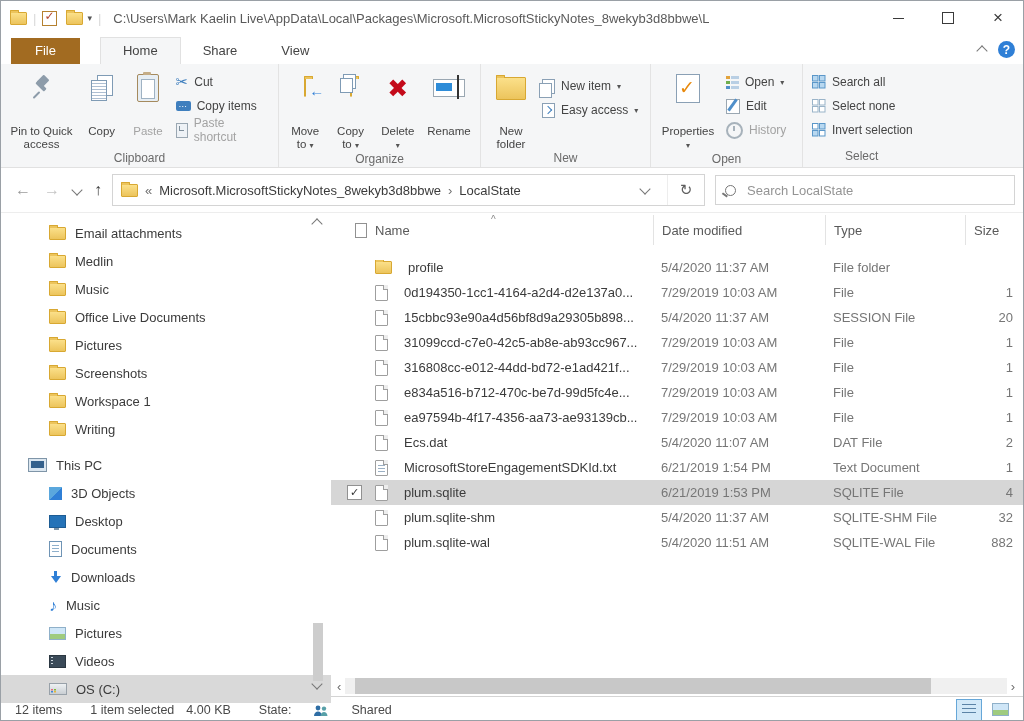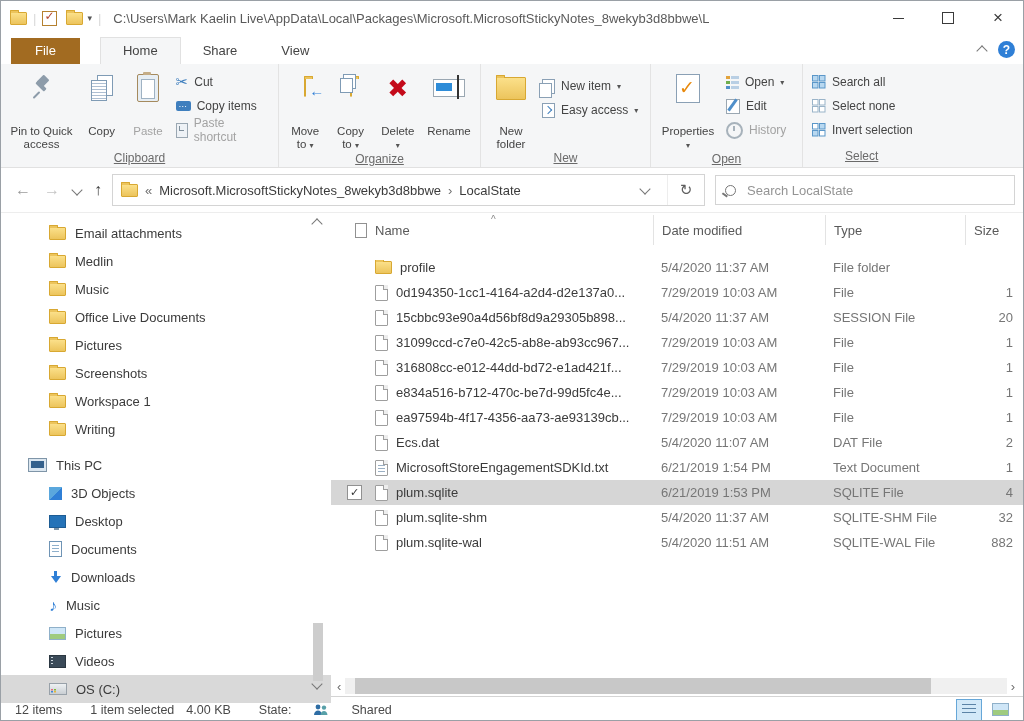--- a/index.html
+++ b/index.html
@@ -24,21 +24,21 @@
   .tab-tools{position:absolute;right:8px;top:6px;display:flex;align-items:center;gap:12px;}
   .chev{display:inline-block;width:7px;height:7px;border-right:1.5px solid #777;border-bottom:1.5px solid #777;}
   .chev-up{transform:rotate(-135deg);margin-top:3px;}
   .chev-down{transform:rotate(45deg);margin-bottom:2px;}
   .helpq{width:17px;height:17px;border-radius:50%;background:#2f7fd6;color:#fff;font-size:12px;font-weight:bold;display:flex;align-items:center;justify-content:center;}
   
   .ribbon{height:104px;background:#f5f6f7;border-bottom:1px solid #e1e1e1;display:flex;box-sizing:border-box;}
   .rgroup{display:flex;flex-direction:column;border-right:1px solid #e3e3e3;box-sizing:border-box;}
   .rgroup:last-child{border-right:none;}
   .ritems{flex:1;display:flex;align-items:flex-start;padding:4px 4px 0 4px;}
-  .rlabel{height:18px;text-align:center;font-size:12px;color:#6a6a6a;text-decoration:underline;}
+  .rlabel{height:18px;text-align:center;font-size:12px;color:#6a6a6a;}
   .bigbtn{display:flex;flex-direction:column;align-items:center;padding-top:3px;cursor:default;}
   .bigico{height:34px;display:flex;align-items:center;justify-content:center;}
   .blbl{font-size:11.5px;line-height:13px;color:#444;text-align:center;margin-top:20px;}
   .smcol{display:flex;flex-direction:column;margin-top:2px;}
   .smbtn{display:flex;align-items:center;gap:6px;height:24px;padding:0 5px;font-size:12px;color:#444;cursor:default;}
   .dis{color:#a3a3a3!important;}
   .dd{font-size:8px;color:#555;}
   
   .fold{background:linear-gradient(#fbe08a,#ecc45c);border:1px solid #d8a832;border-radius:1px;position:relative;flex:none;}
   .fold::before{content:"";position:absolute;top:-3px;left:-1px;width:7px;height:2px;background:#ecc45c;border:1px solid #d8a832;border-bottom:none;border-radius:1px 1px 0 0;}
@@ -123,36 +123,36 @@
   
   .filepane{flex:1;position:relative;padding-top:2px;box-sizing:border-box;}
   .fgrid{display:grid;grid-template-columns:36px 286px 172px 140px 48px;align-items:center;}
   .fhead{height:30px;font-size:13px;color:#595959;position:relative;}
   .fhead .hcell{height:100%;display:flex;align-items:center;padding-left:8px;box-sizing:border-box;}
   .fhead .bl{border-left:1px solid #e3e3e3;}
   .sortcaret{position:absolute;left:160px;top:-1px;font-size:10px;color:#888;}
   .checkbox{width:13px;height:13px;border:1px solid #919191;background:#fff;margin-left:16px;display:flex;align-items:center;justify-content:center;font-size:11px;color:#333;}
   .frows{margin-top:10px;}
   .frow{height:25px;font-size:13px;cursor:default;}
-  .frow .ncell{display:flex;align-items:center;gap:8px;padding-left:8px;color:#3b3b3b;overflow:hidden;white-space:nowrap;}
+  .frow .ncell{display:flex;align-items:center;gap:16px;padding-left:8px;color:#3b3b3b;overflow:hidden;white-space:nowrap;}
   .frow .dcell,.frow .tcell{color:#767676;padding-left:8px;overflow:hidden;white-space:nowrap;}
   .frow .scell{color:#767676;text-align:right;overflow:hidden;white-space:nowrap;}
   .frow.sel{background:#d6d6d6;}
   .ic-file{width:11px;height:14px;background:#fff;border:1px solid #9e9e9e;border-radius:1px;position:relative;flex:none;}
   .ic-file::before{content:"";position:absolute;top:-1px;right:-1px;width:4px;height:4px;background:#ededed;border-left:1px solid #9e9e9e;border-bottom:1px solid #9e9e9e;}
   .ic-txt::after{content:"";position:absolute;left:2px;right:2px;top:4px;height:7px;background:repeating-linear-gradient(#9bb0c4 0 1px,transparent 1px 3px);}
   .ic-ffolder{width:15px;height:11px;}
   .hscroll{position:absolute;left:6px;right:8px;bottom:2px;height:16px;display:flex;align-items:center;}
   .htrack{flex:1;height:16px;background:#f0f0f0;position:relative;margin:0 4px;}
   .hthumb{position:absolute;left:10px;top:0;height:16px;width:87%;background:#c8c8c8;}
   .harrow{color:#6f6f6f;font-size:13px;}
   
   .statusbar{height:26px;border-top:1px solid #d4d4d4;display:flex;align-items:center;font-size:12.5px;color:#494949;padding-left:14px;box-sizing:border-box;background:#fff;}
   .stitem{margin-right:28px;}
-  .stategrp{display:flex;align-items:center;gap:22px;}
+  .stategrp{display:flex;align-items:flex-end;gap:22px;}
   .viewtoggles{margin-left:auto;display:flex;align-items:center;gap:5px;padding-right:10px;}
   .vbtn{width:24px;height:20px;display:flex;align-items:center;justify-content:center;border:1px solid transparent;}
   .vbtn.active{border:1px solid #66a7d8;background:#d3e9f8;}
   .i-details{width:14px;height:11px;background:repeating-linear-gradient(#5b83a6 0 1.5px,transparent 1.5px 4px);}
   .i-thumbs{width:15px;height:11px;border:1px solid #8fb0c9;background:linear-gradient(#cfe6f7 0 55%,#9fcb7e 55%);}
 </style>
 </head>
 <body>
 
 <div class="win">

